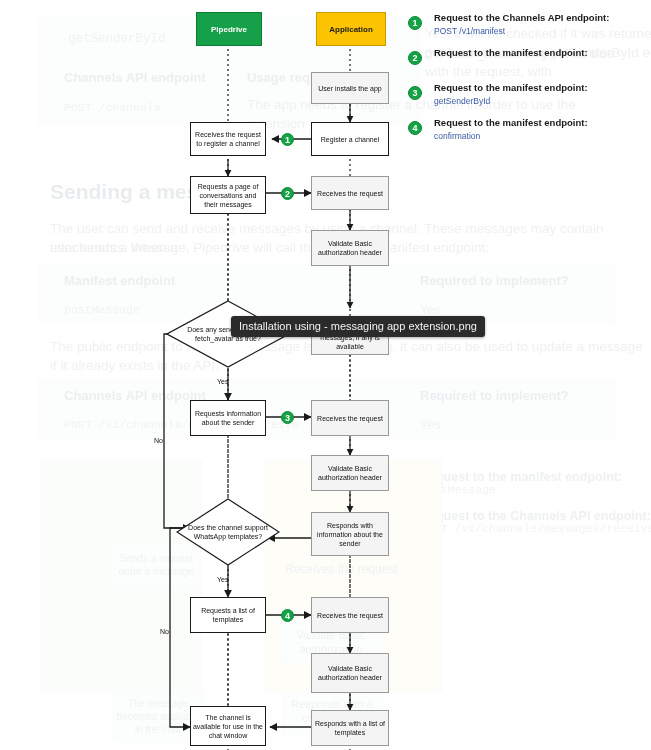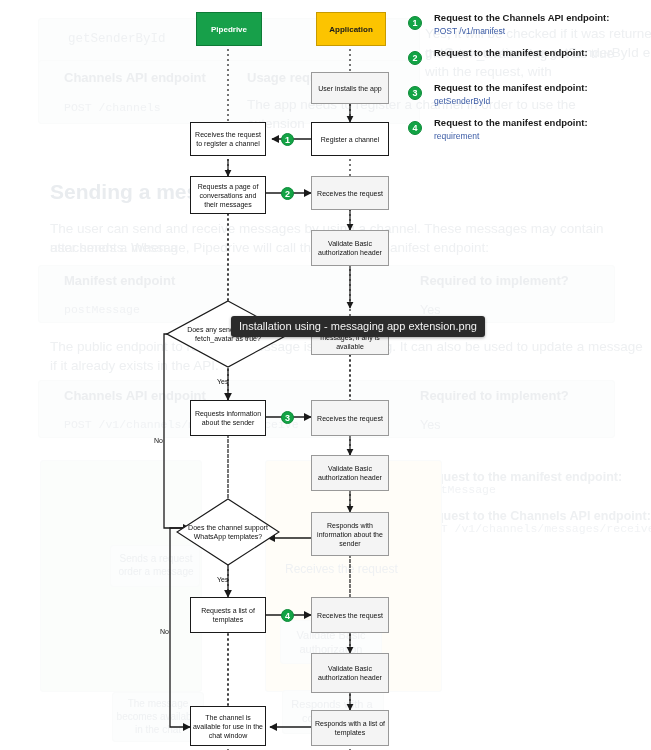--- a/index.html
+++ b/index.html
@@ -384,17 +384,17 @@
     <div class="legend-title">Request to the manifest endpoint:</div>
   </div>
   <div class="legend-row">
     <span class="legend-badge">3</span>
     <div class="legend-title">Request to the manifest endpoint:</div>
     <div class="legend-sub">getSenderById</div>
   </div>
   <div class="legend-row">
     <span class="legend-badge">4</span>
     <div class="legend-title">Request to the manifest endpoint:</div>
-    <div class="legend-sub">requirement</div>
+    <div class="legend-sub">confirmation</div>
   </div>
 </div>
 
 <div id="tooltip">Installation using - messaging app extension.png</div>
 
 </body></html>

